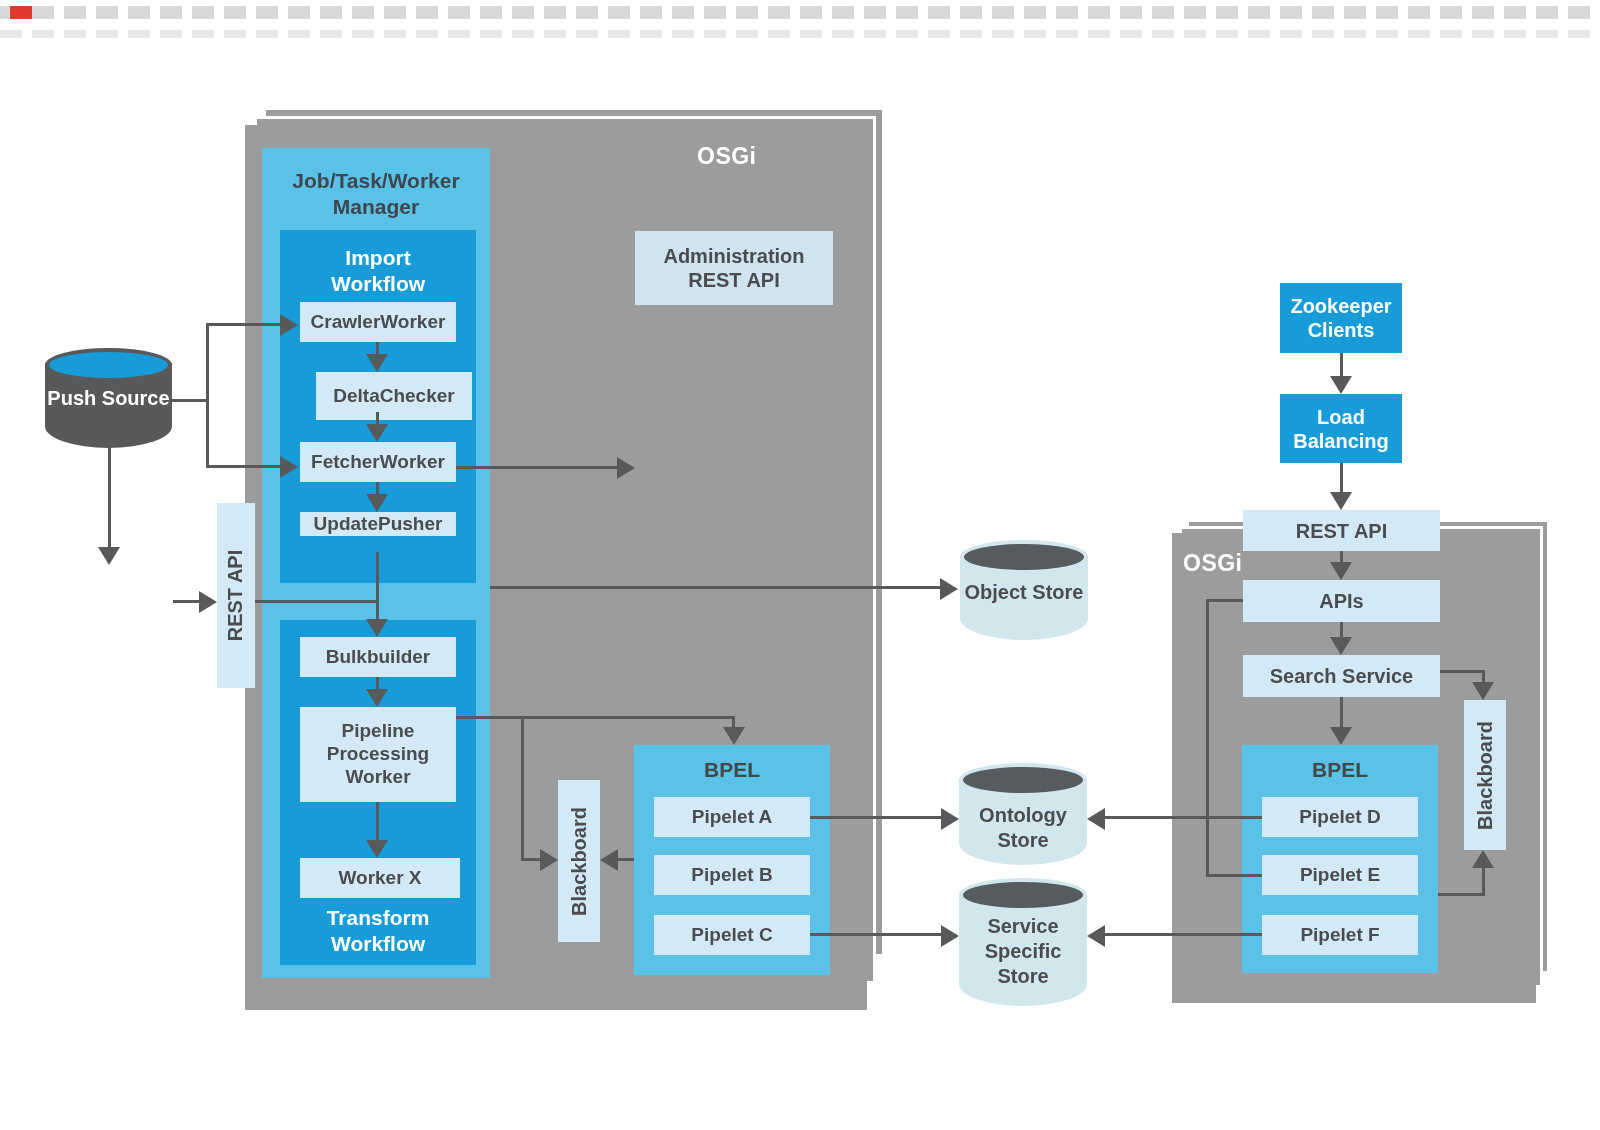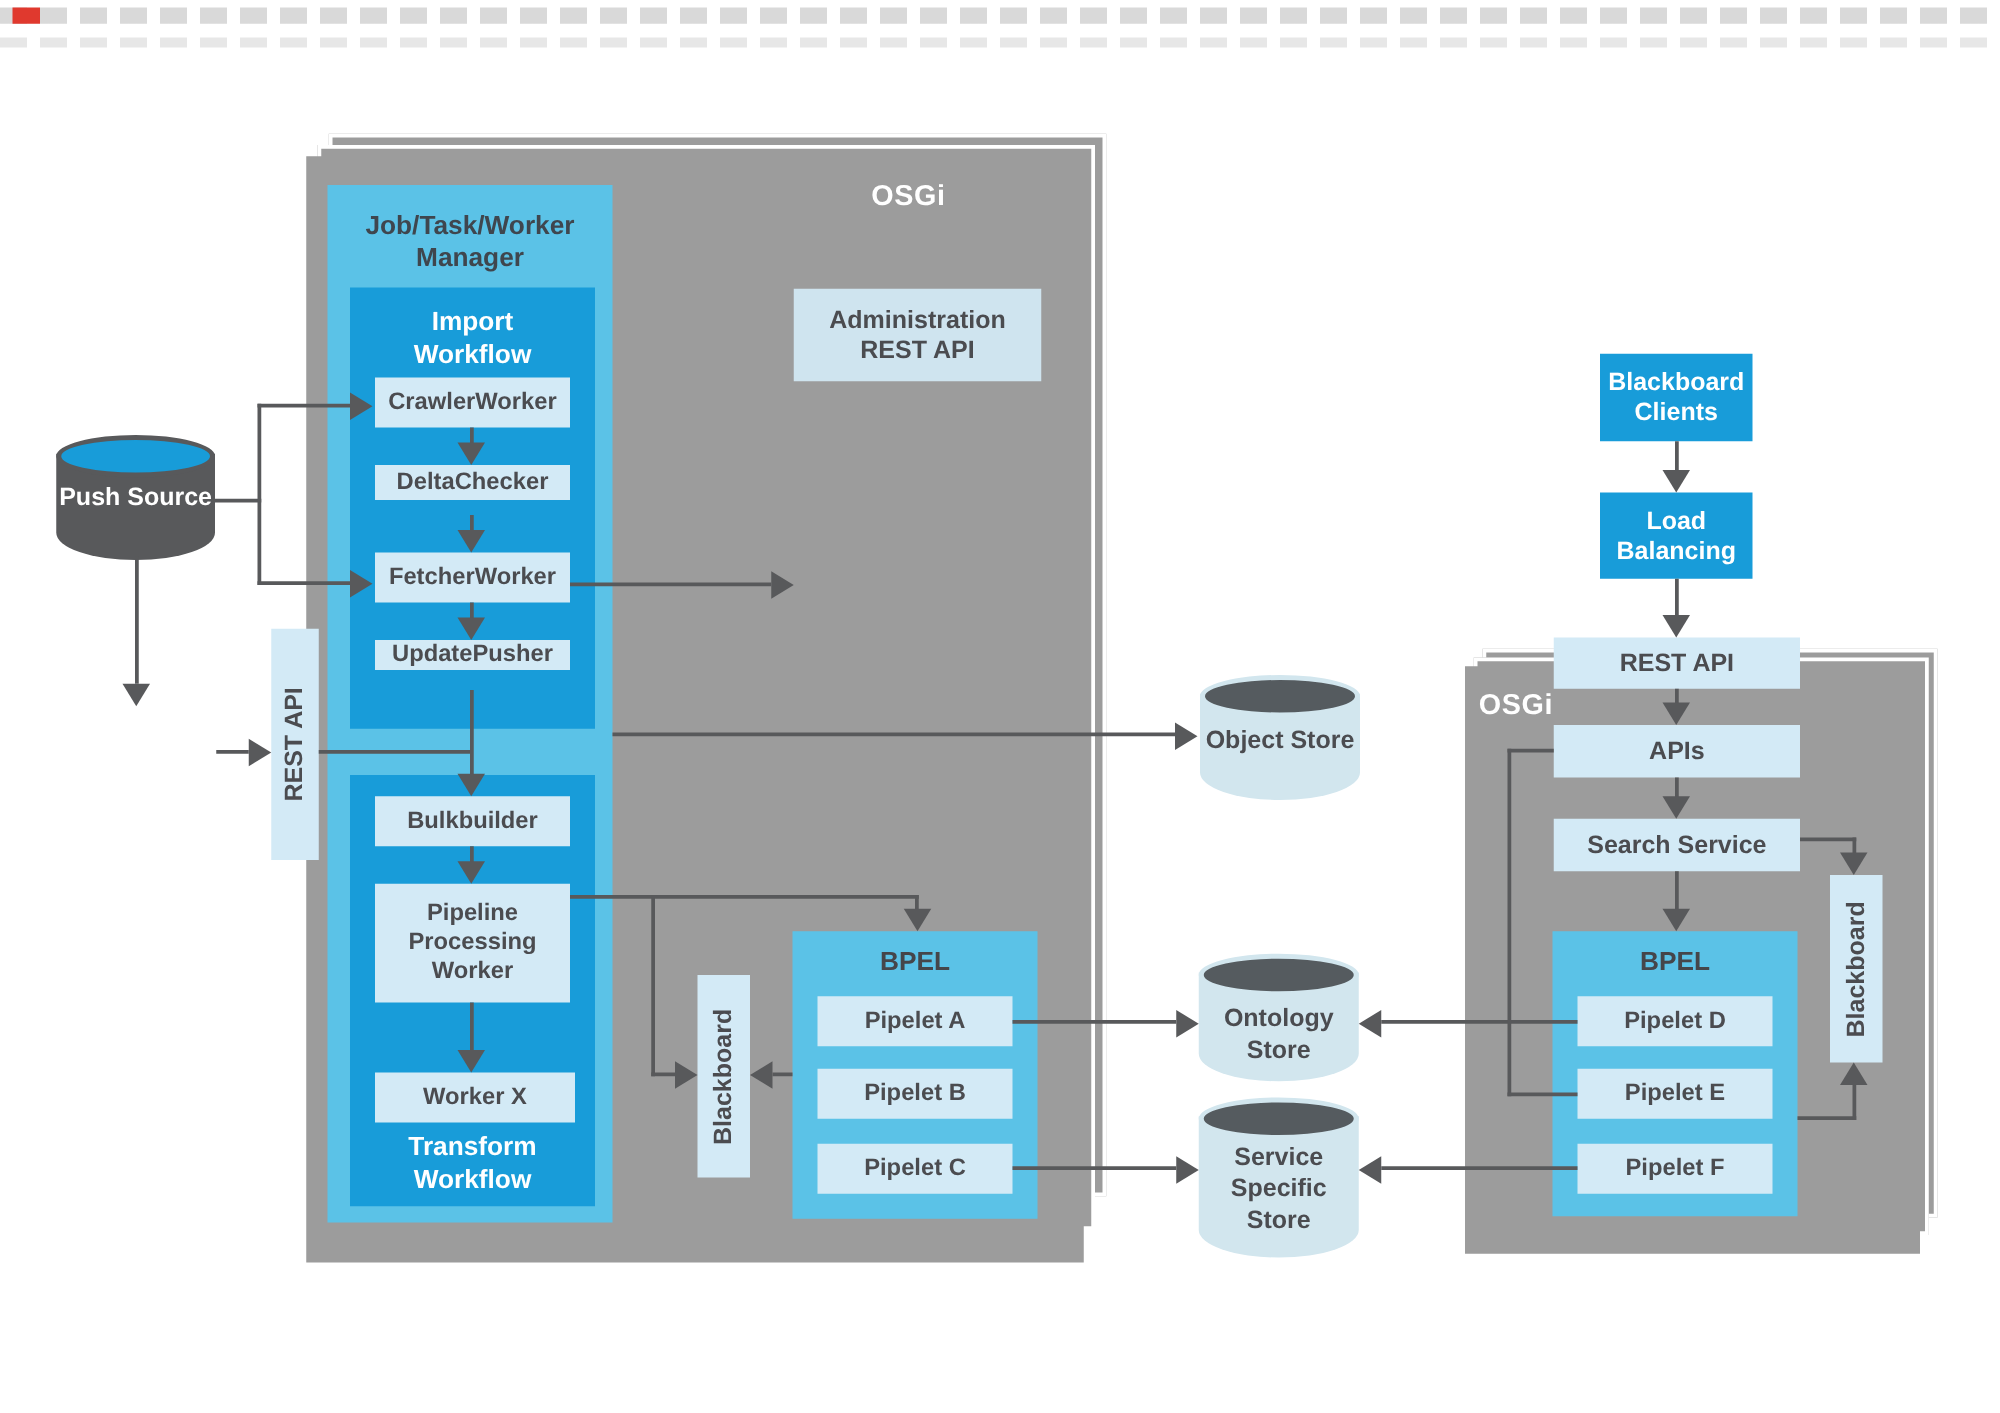--- a/index.html
+++ b/index.html
@@ -54,21 +54,21 @@
   <div class="sheet" style="left:254px; top:116px; width:622px; height:868px;"></div>
   <div class="gray-panel" style="left:245px; top:125px; width:622px; height:885px;"></div>
   <div class="osgi-label" style="left:697px; top:143px;">OSGi</div>
 
   <div class="abs" style="left:262px; top:148px; width:228px; height:830px; background:#5bc2e7;"></div>
   <div class="panel-title" style="left:272px; top:168px; width:208px; font-size:21px; color:#3f464e;">Job/Task/Worker Manager</div>
 
   <div class="abs" style="left:280px; top:230px; width:196px; height:353px; background:#189cd9;"></div>
   <div class="panel-title" style="left:300px; top:245px; width:156px; font-size:21px; color:#ffffff;">Import Workflow</div>
   <div class="box pale" style="left:300px; top:302px; width:156px; height:40px; font-size:19px;">CrawlerWorker</div>
-  <div class="box pale" style="left:300px; top:372px; width:156px; height:28px; font-size:19px;">DeltaChecker</div>
+  <div class="box pale" style="left:316px; top:372px; width:156px; height:48px; font-size:19px;">DeltaChecker</div>
   <div class="box pale" style="left:300px; top:442px; width:156px; height:40px; font-size:19px;">FetcherWorker</div>
   <div class="box pale" style="left:300px; top:512px; width:156px; height:24px; font-size:19px;">UpdatePusher</div>
 
   <div class="vline" style="left:376px; top:342px; height:14px;"></div>
   <div class="arr arr-d" style="left:366px; top:354px;"></div>
   <div class="vline" style="left:376px; top:412px; height:14px;"></div>
   <div class="arr arr-d" style="left:366px; top:424px;"></div>
   <div class="vline" style="left:376px; top:482px; height:14px;"></div>
   <div class="arr arr-d" style="left:366px; top:494px;"></div>
 
@@ -122,21 +122,21 @@
     <div class="cyl-body" style="background:#d2e6ee;"></div>
     <div class="cyl-top" style="background:#555b5f; border:4px solid #d2e6ee;"></div>
     <div class="cyl-text" style="top:36px; color:#4b4c50; font-size:20px;">Service Specific Store</div>
   </div>
 
   <div class="sheet" style="left:1186px; top:519px; width:364px; height:455px;"></div>
   <div class="sheet" style="left:1179px; top:526px; width:364px; height:462px;"></div>
   <div class="gray-panel" style="left:1172px; top:533px; width:364px; height:470px;"></div>
   <div class="osgi-label" style="left:1183px; top:550px;">OSGi</div>
 
-  <div class="box bright" style="left:1280px; top:283px; width:122px; height:70px; font-size:20px;">Blackboard Clients</div>
+  <div class="box bright" style="left:1280px; top:283px; width:122px; height:70px; font-size:20px;">Zookeeper Clients</div>
   <div class="box bright" style="left:1280px; top:394px; width:122px; height:69px; font-size:20px;">Load Balancing</div>
 
   <div class="box pale" style="left:1243px; top:510px; width:197px; height:41px; font-size:20px;">REST API</div>
   <div class="box pale" style="left:1243px; top:580px; width:197px; height:42px; font-size:20px;">APIs</div>
   <div class="box pale" style="left:1243px; top:655px; width:197px; height:42px; font-size:20px;">Search Service</div>
 
   <div class="abs" style="left:1242px; top:745px; width:196px; height:228px; background:#5bc2e7;"></div>
   <div class="panel-title" style="left:1242px; top:757px; width:196px; font-size:21px; color:#45464a;">BPEL</div>
   <div class="box pale" style="left:1262px; top:797px; width:156px; height:40px; font-size:19px;">Pipelet D</div>
   <div class="box pale" style="left:1262px; top:855px; width:156px; height:40px; font-size:19px;">Pipelet E</div>

